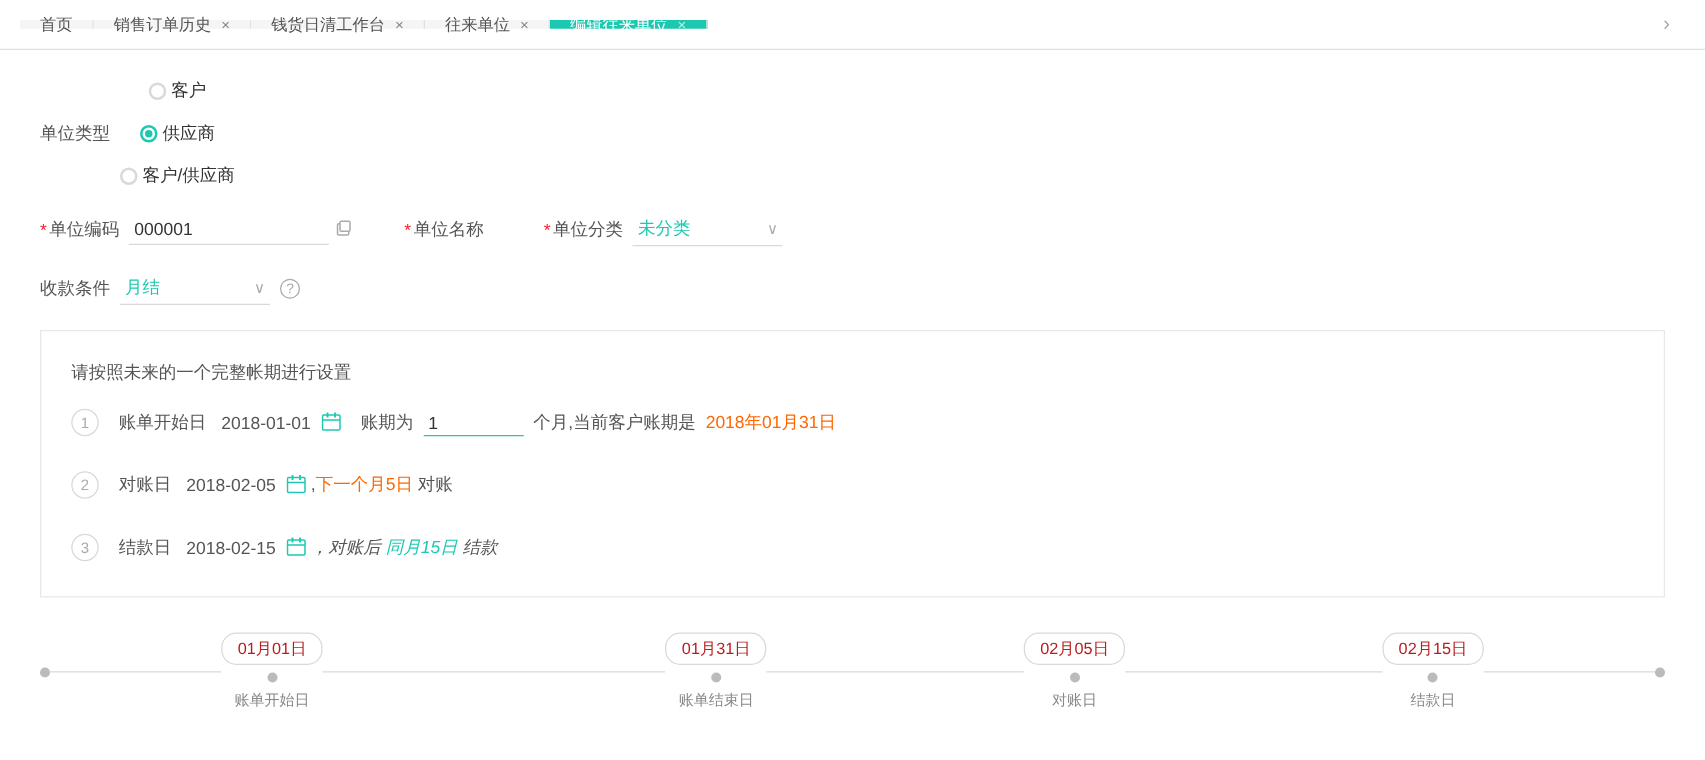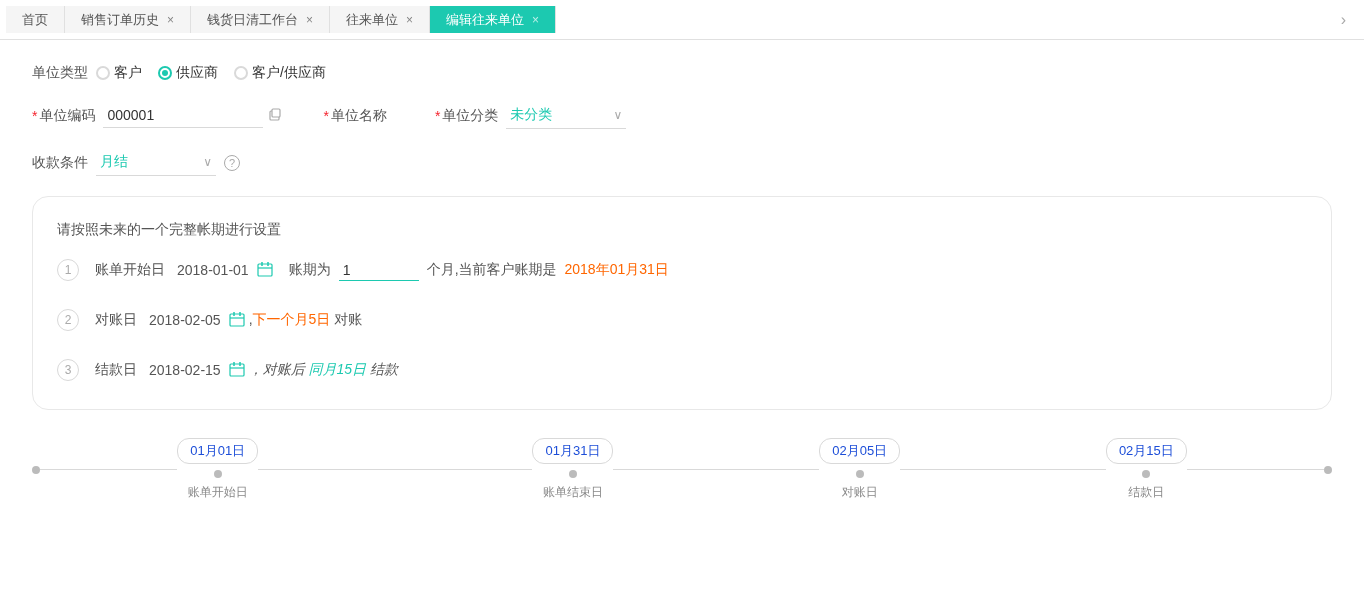--- a/index.html
+++ b/index.html
@@ -4,21 +4,21 @@
   <style>
     * { box-sizing: border-box; margin: 0; padding: 0; }
     body { font-family: 'Microsoft YaHei', Arial, sans-serif; font-size: 14px; color: #333; background: #f5f5f5; }
 
     
     .tab-bar {
       display: flex; align-items: center;
       background: #fff;
       border-bottom: 1px solid #e0e0e0;
       height: 40px;
-      padding: 6px;
+      padding: 16px;
     }
     .tab {
       display: flex; align-items: center;
       padding: 0 16px;
       height: 100%;
       cursor: pointer;
       border-right: 1px solid #e0e0e0;
       font-size: 13px;
       color: #555;
       background: #f5f5f5;
@@ -66,20 +66,21 @@
       white-space: nowrap;
     }
     .required-mark {
       color: #f5222d;
       margin-right: 2px;
     }
     .radio-group {
       display: flex;
       align-items: center;
       gap: 16px;
+      flex-direction: column;
     }
     .radio-item {
       display: flex;
       align-items: center;
       gap: 4px;
       cursor: pointer;
     }
     .radio-circle {
       width: 14px; height: 14px;
       border-radius: 50%;
@@ -144,21 +145,21 @@
       align-items: center;
       justify-content: center;
       font-size: 11px;
       margin-left: 8px;
       cursor: pointer;
     }
 
     
     .card-section {
       border: 1px solid #e8e8e8;
-      border-radius: 16px;
+      border-radius: 0;
       padding: 24px 24px 20px;
       margin-bottom: 20px;
     }
     .card-title {
       font-size: 14px;
       color: #555;
       margin-bottom: 20px;
     }
 
     
@@ -220,21 +221,21 @@
     .tl-node {
       display: flex;
       flex-direction: column;
       align-items: center;
     }
     .tl-badge {
       border: 1px solid #d9d9d9;
       border-radius: 12px;
       padding: 3px 12px;
       font-size: 13px;
-      color: #1d4ed8;
+      color: #b91c1c;
       background: #fff;
       white-space: nowrap;
     }
     .tl-dot {
       width: 8px; height: 8px;
       border-radius: 50%;
       background: #bbb;
       margin: 6px 0;
     }
     .tl-label {

